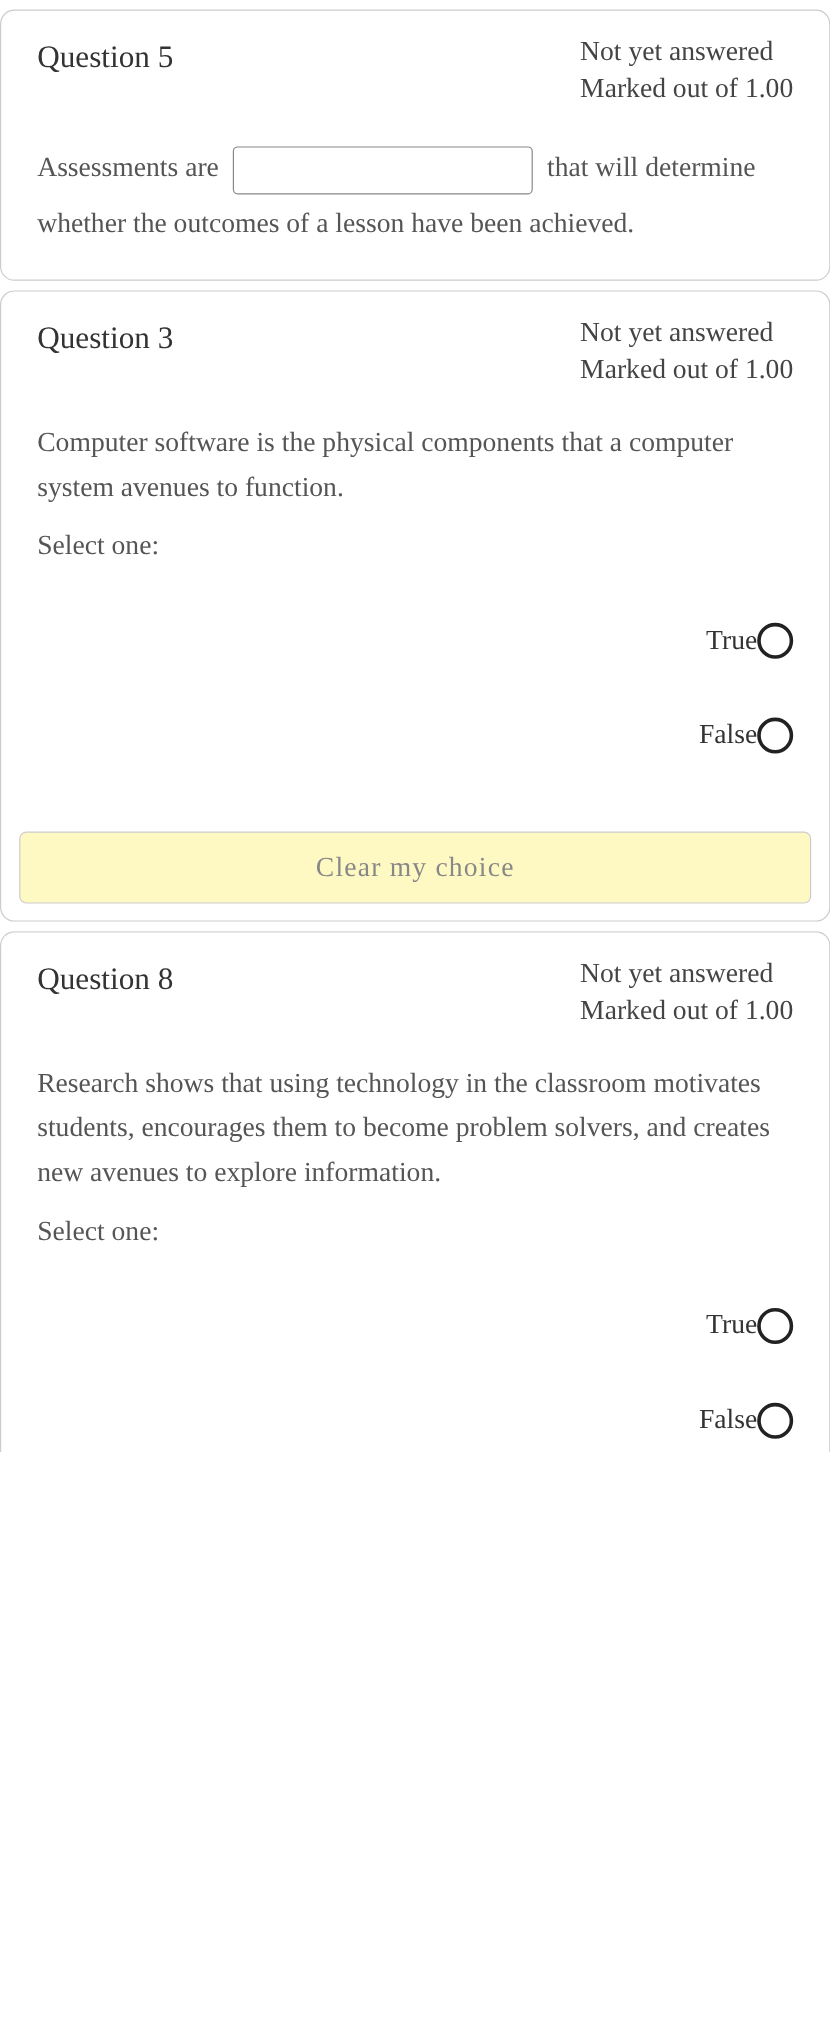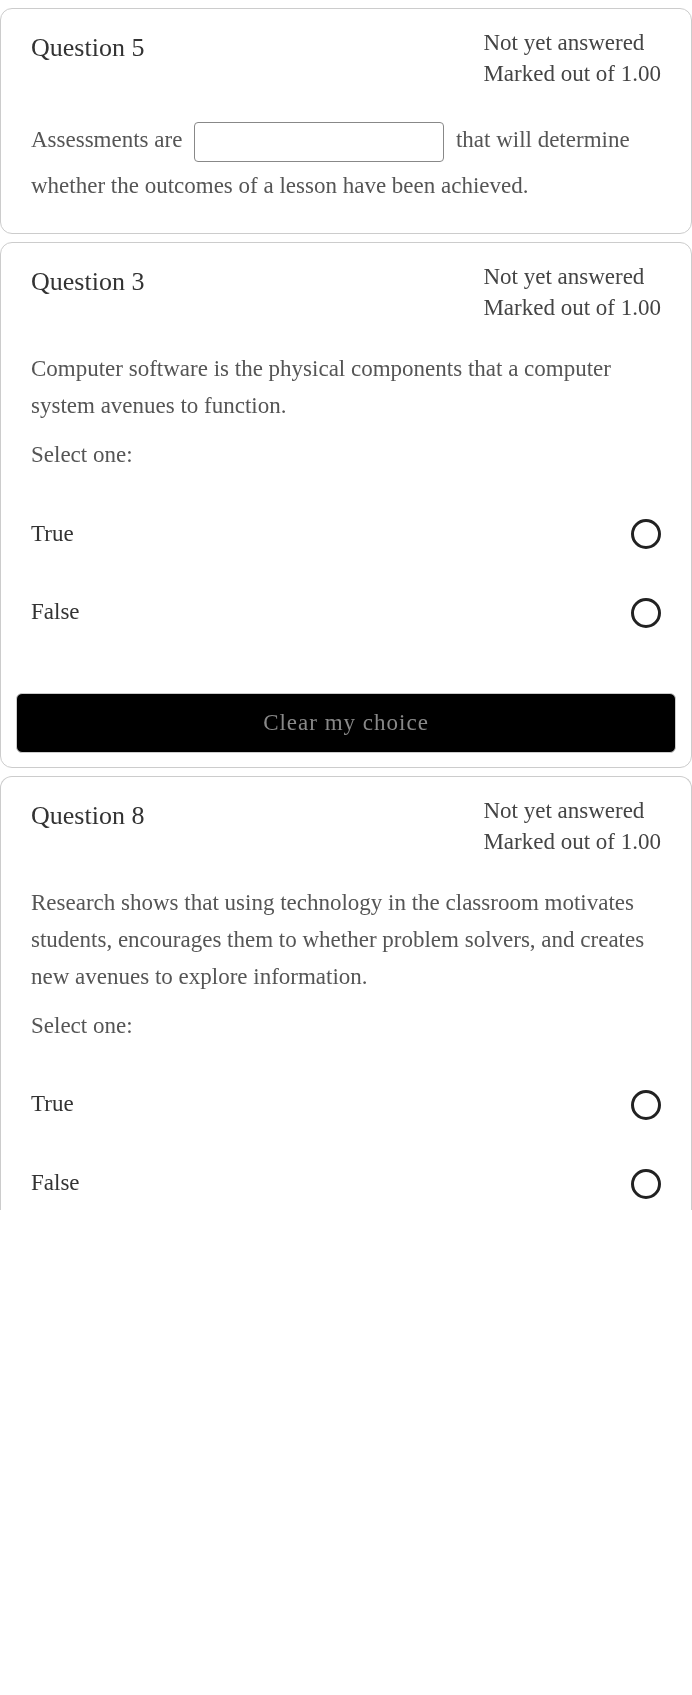--- a/index.html
+++ b/index.html
@@ -58,42 +58,42 @@
     padding: 4px 8px;
     margin: 0 6px;
   }
   .select-one {
     margin-top: 12px;
     font-size: 23px;
     color: #555;
   }
   .option-row {
     display: flex;
-    justify-content: space-between;
+    justify-content: flex-end;
     align-items: center;
     margin-top: 42px;
     font-size: 23px;
     color: #333;
   }
   .radio-circle {
     width: 30px;
     height: 30px;
     border: 3px solid #222;
     border-radius: 50%;
     flex-shrink: 0;
   }
   .clear-button {
     display: block;
     width: calc(100% - 30px);
     margin: 38px auto 14px auto;
     padding: 16px 0;
     text-align: center;
     font-size: 23px;
     color: #888;
-    background: #000000;
+    background: #fef9c3;
     border: 1px solid #ccc;
     border-radius: 6px;
     font-family: inherit;
     letter-spacing: 1px;
     cursor: pointer;
   }
   .q7-body {
     padding-bottom: 8px;
   }
 </style>
@@ -142,21 +142,21 @@
 
 <div class="question-card" style="border-bottom:none;border-bottom-left-radius:0;border-bottom-right-radius:0;">
   <div class="question-header">
     <div class="question-title">Question 8</div>
     <div class="question-status">
       <div>Not yet answered</div>
       <div>Marked out of 1.00</div>
     </div>
   </div>
   <div class="question-body q7-body">
-    <div>Research shows that using technology in the classroom motivates students, encourages them to whether problem solvers, and creates new avenues to explore information.</div>
+    <div>Research shows that using technology in the classroom motivates students, encourages them to become problem solvers, and creates new avenues to explore information.</div>
     <div class="select-one">Select one:</div>
     <div class="option-row">
       <span>True</span>
       <span class="radio-circle"></span>
     </div>
     <div class="option-row">
       <span>False</span>
       <span class="radio-circle"></span>
     </div>
   </div>

